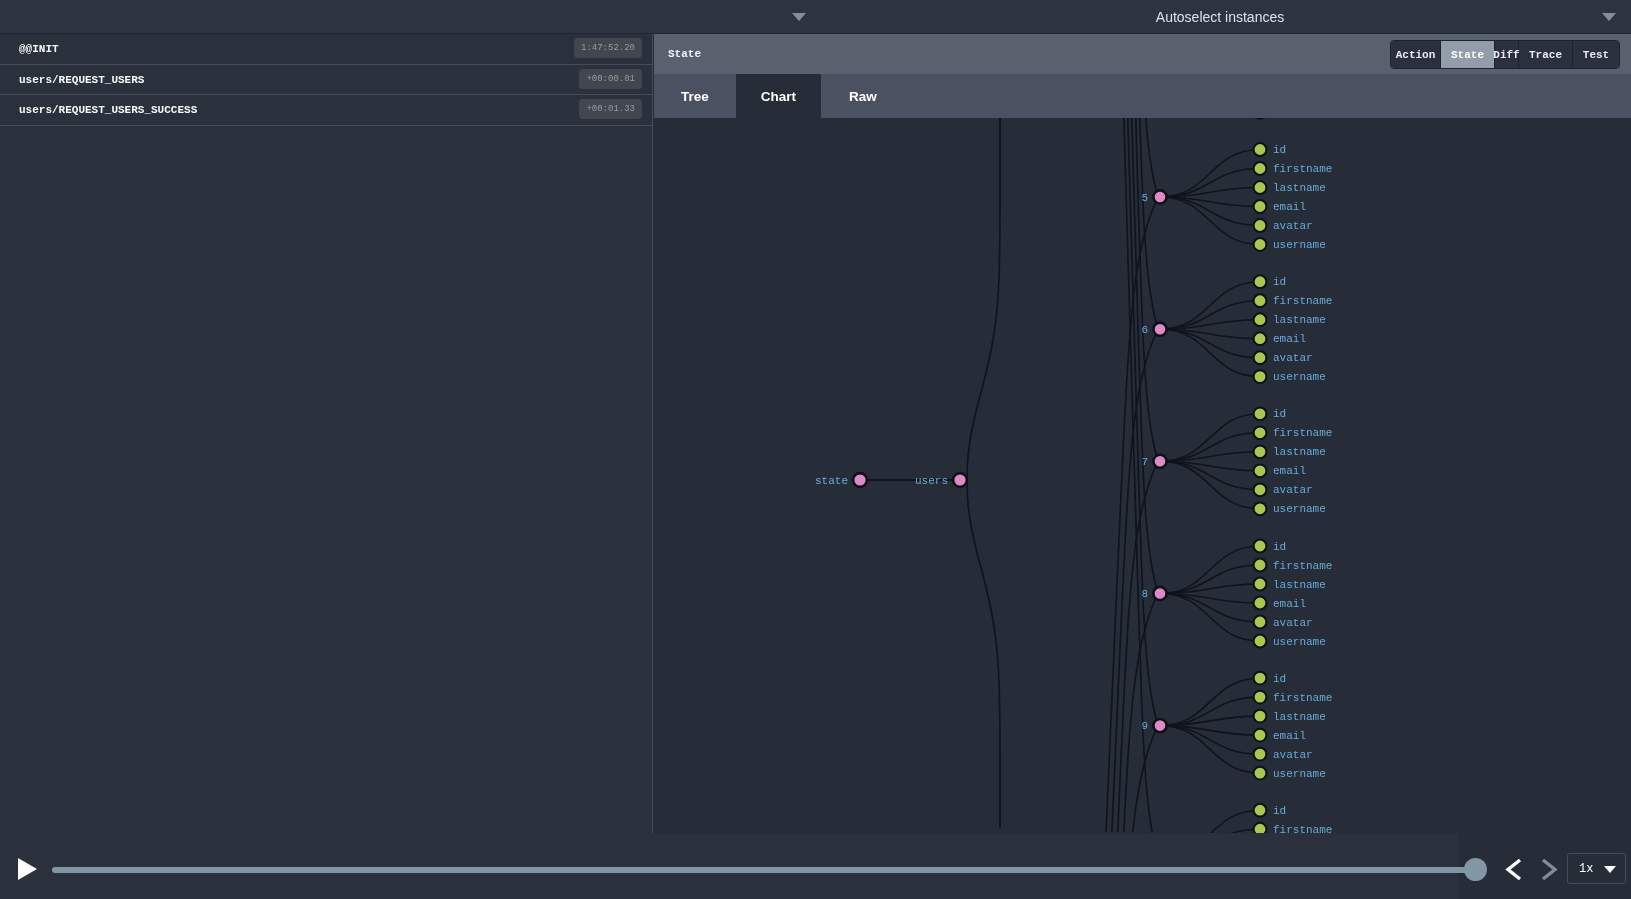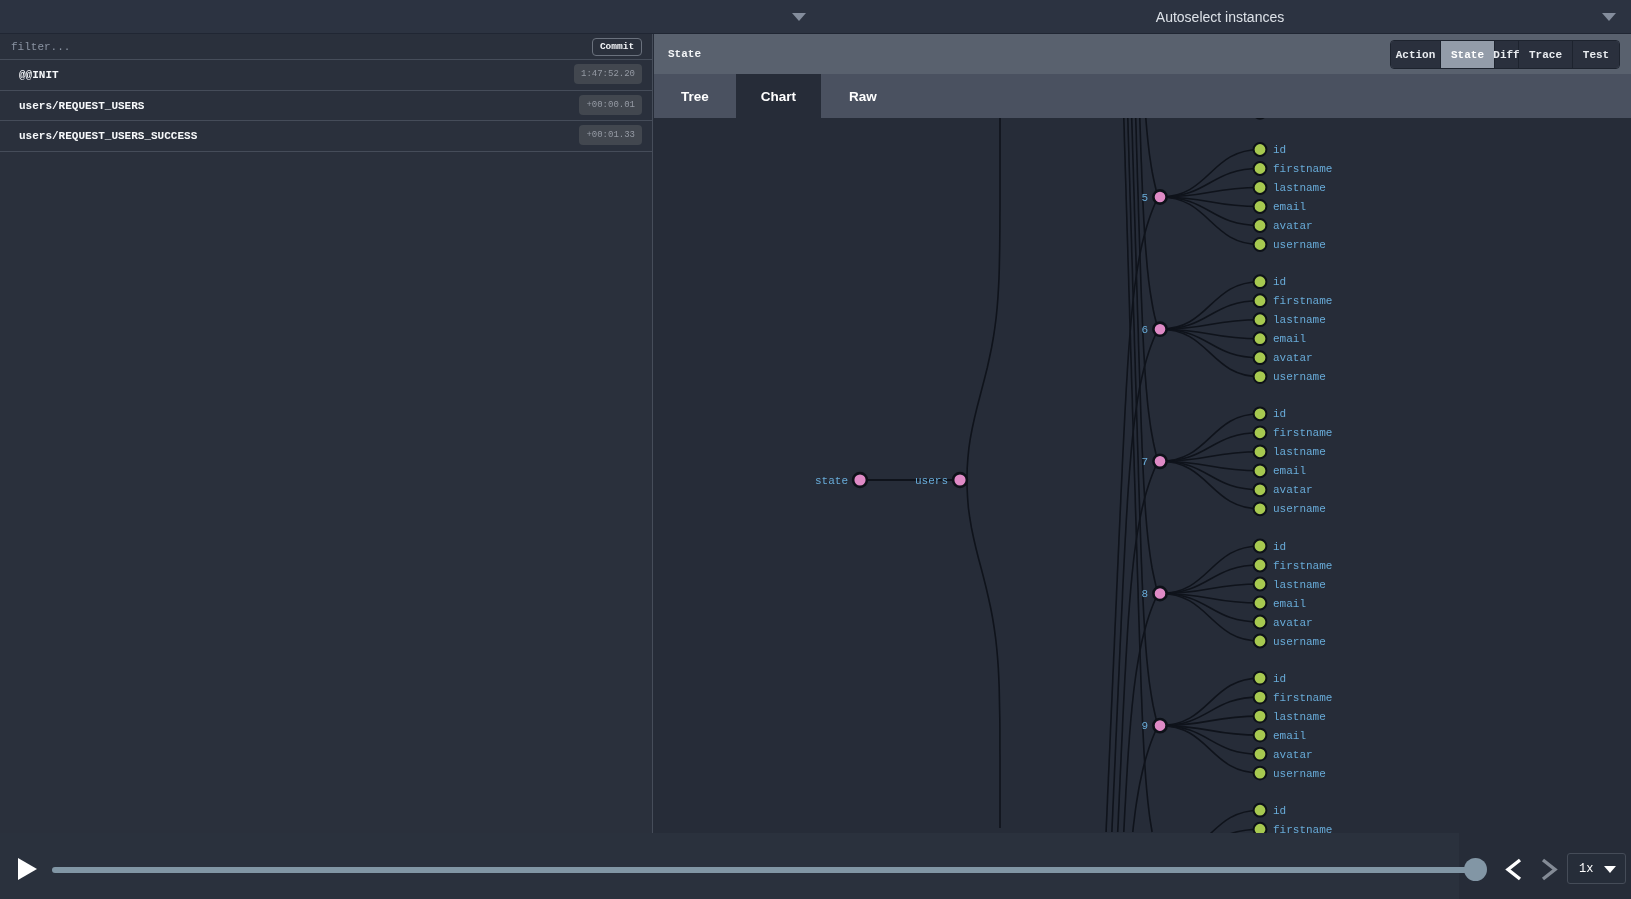--- a/index.html
+++ b/index.html
@@ -66,24 +66,20 @@
 </head>
 <body>
 <div class="topbar">
   <span class="ttl" style="left:412px;margin-top:40px;">Inspector</span>
   <span class="arr" style="left:792px;"></span>
   <span class="ttl" style="left:1220px;">Autoselect instances</span>
   <span class="arr" style="left:1602px;"></span>
 </div>
 
 <div class="leftpanel">
-  <div class="filterrow">
-      <span class="ph">filter...</span>
-      <div class="commitbtn">Commit</div>
-    </div>
   <div class="actionrow">
       <span class="nm">@@INIT</span>
       <span class="badge">1:47:52.20</span>
     </div>
   <div class="actionrow">
       <span class="nm">users/REQUEST_USERS</span>
       <span class="badge">+00:00.01</span>
     </div>
   <div class="actionrow">
       <span class="nm">users/REQUEST_USERS_SUCCESS</span>

